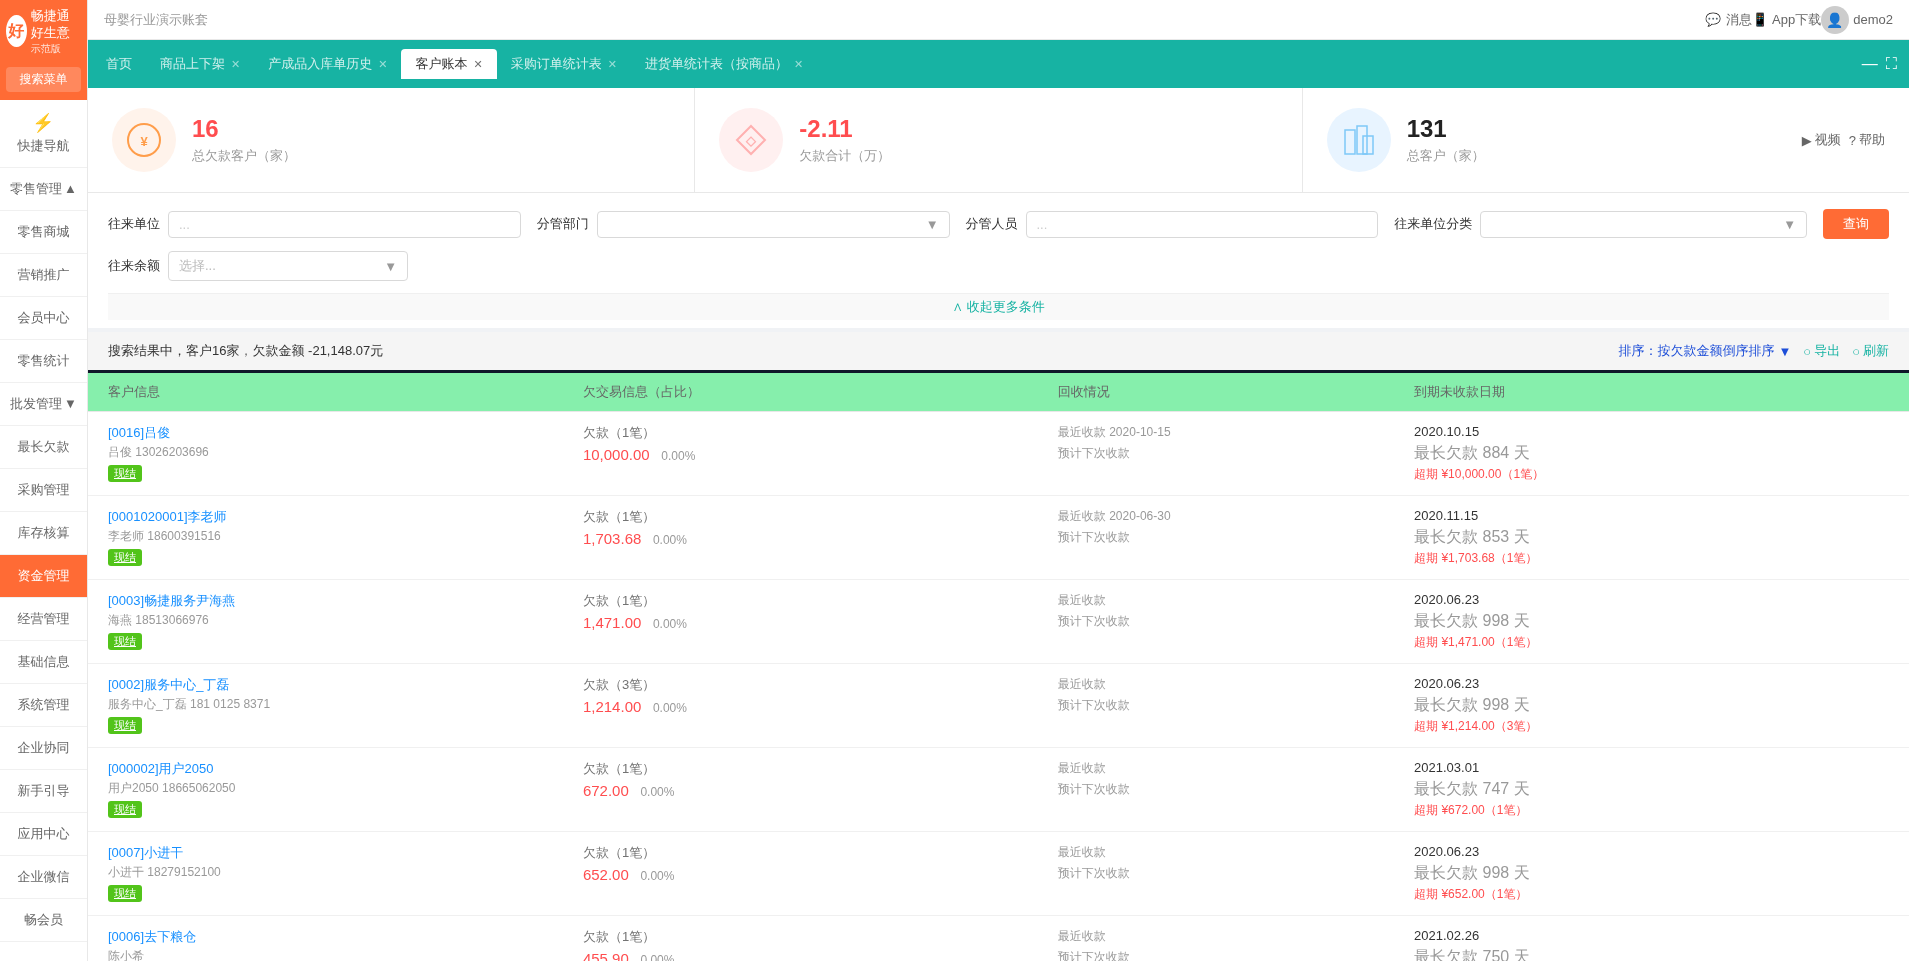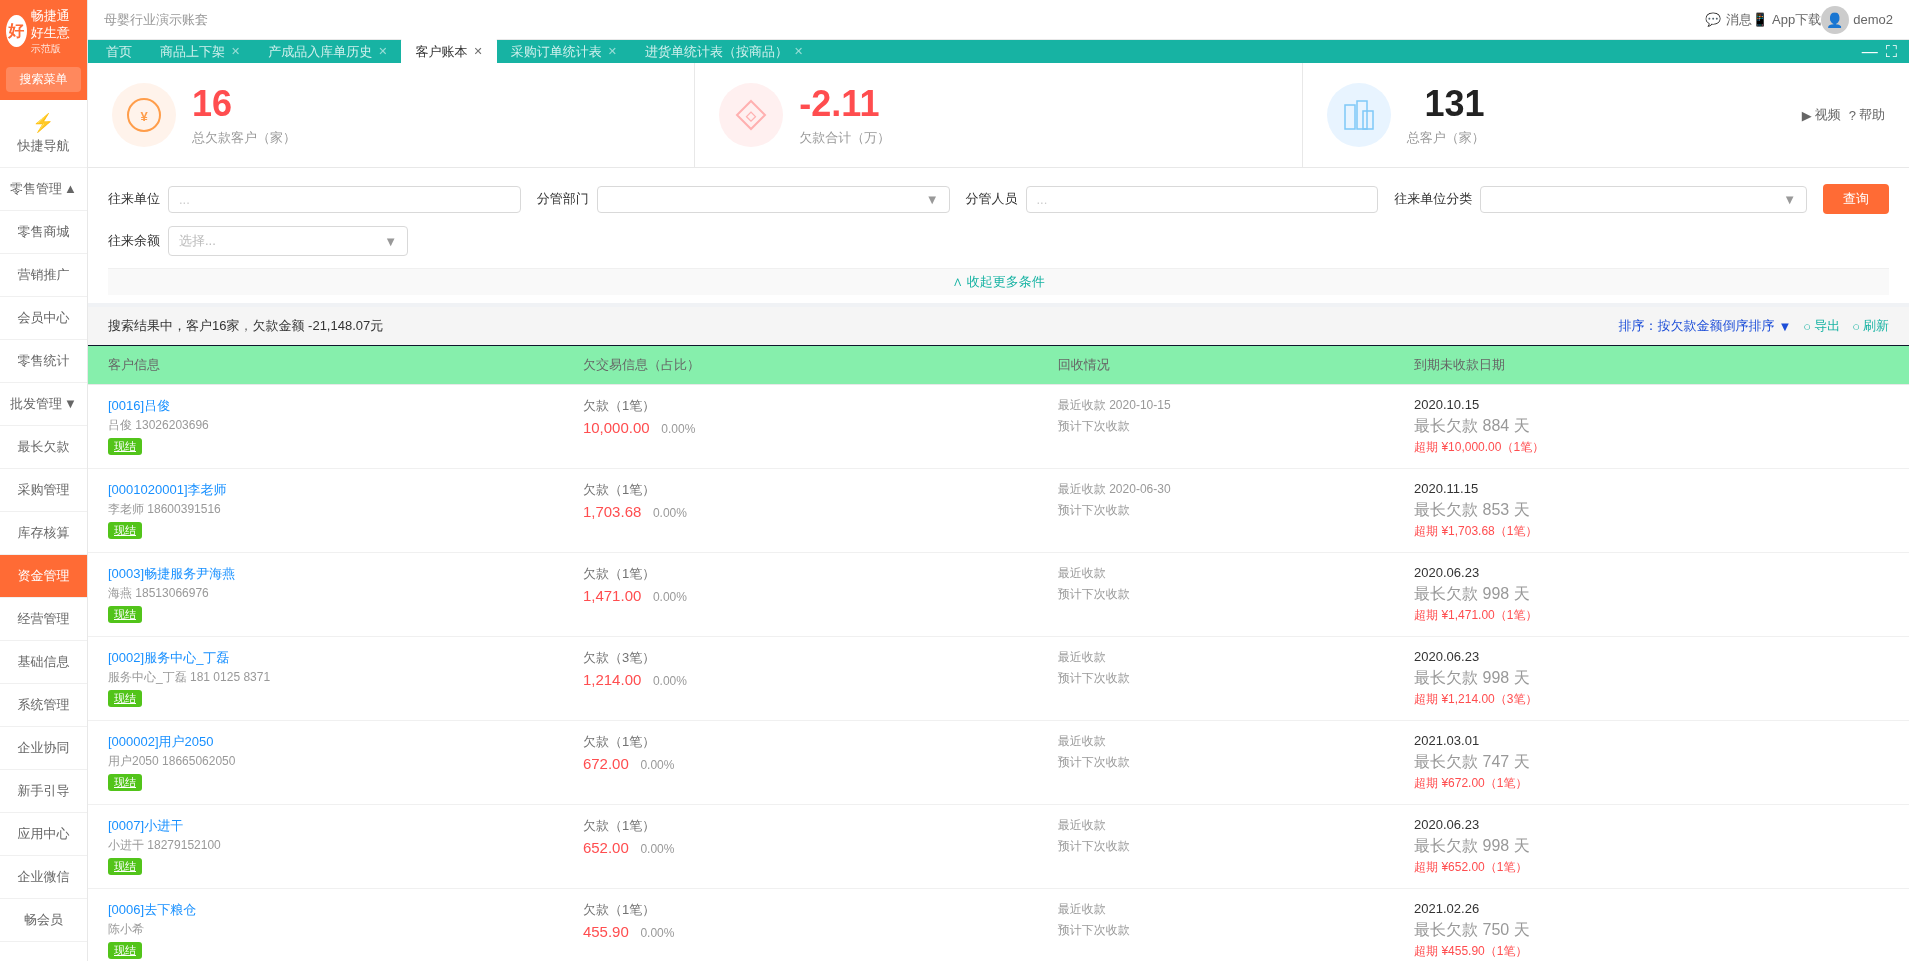--- a/index.html
+++ b/index.html
@@ -20,59 +20,59 @@
 
     
     .main { flex: 1; display: flex; flex-direction: column; overflow: hidden; }
 
     
     .topbar { background: #fff; height: 40px; display: flex; align-items: center; justify-content: flex-end; padding: 0 16px; border-bottom: 1px solid #e8e8e8; gap: 0; flex-shrink: 0; }
     .topbar-item { display: flex; align-items: center; gap: 4px; cursor: pointer; color: #666; font-size: 13px; }
     .topbar-avatar { width: 28px; height: 28px; border-radius: 50%; background: #ccc; display: flex; align-items: center; justify-content: center; font-size: 14px; }
 
     
-    .tabs { background: #17b3a3; display: flex; align-items: center; height: 23px; flex-shrink: 0; padding: 0 4px; }
+    .tabs { background: #17b3a3; display: flex; align-items: center; height: 48px; flex-shrink: 0; padding: 0 4px; }
     .tab { padding: 6px 14px; color: rgba(255,255,255,0.8); cursor: pointer; display: flex; align-items: center; gap: 6px; font-size: 13px; border-radius: 4px 4px 0 0; white-space: nowrap; }
     .tab.active { background: #fff; color: #333; }
     .tab-close { font-size: 11px; opacity: 0.7; }
     .tabs-spacer { flex: 1; }
     .tabs-actions { display: flex; gap: 8px; color: #fff; padding: 0 8px; }
     .tabs-action { cursor: pointer; font-size: 16px; }
 
     
     .content { flex: 1; overflow-y: auto; background: #f0f2f5; }
 
     
     .stats-row { display: flex; background: #fff; border-bottom: 1px solid #e8e8e8; }
     .stat-card { flex: 1; display: flex; align-items: center; padding: 20px 24px; gap: 16px; border-right: 1px solid #e8e8e8; }
-    .stat-card:last-child { border-right: none; text-align: right; }
+    .stat-card:last-child { border-right: none; }
     .stat-icon { width: 64px; height: 64px; border-radius: 50%; display: flex; align-items: center; justify-content: center; font-size: 28px; flex-shrink: 0; }
     .stat-icon.orange { background: #fff3eb; color: #ff9d4a; }
     .stat-icon.pink { background: #fff0f0; color: #ffb0b0; }
     .stat-icon.blue { background: #e8f4ff; color: #7ec8f8; }
-    .stat-value { font-size: 36px; font-weight: bold; }
+    .stat-value { font-size: 24px; font-weight: bold; }
     .stat-value.red { color: #ff4d4f; }
     .stat-value.black { color: #222; }
     .stat-label { color: #999; font-size: 13px; margin-top: 4px; }
     .stat-actions { margin-left: auto; display: flex; gap: 8px; align-items: flex-start; }
     .stat-action-btn { color: #666; cursor: pointer; font-size: 12px; display: flex; align-items: center; gap: 3px; }
 
     
     .filter-area { background: #fff; padding: 16px 20px 8px; margin-bottom: 4px; }
     .filter-row { display: flex; gap: 16px; margin-bottom: 12px; align-items: center; }
     .filter-item { display: flex; align-items: center; gap: 8px; flex: 1; }
     .filter-label { color: #333; white-space: nowrap; font-size: 13px; }
     .filter-input { flex: 1; border: 1px solid #d9d9d9; border-radius: 4px; padding: 5px 10px; font-size: 13px; display: flex; align-items: center; justify-content: space-between; cursor: pointer; background: #fff; }
     .filter-select { flex: 1; border: 1px solid #d9d9d9; border-radius: 4px; padding: 5px 10px; font-size: 13px; display: flex; align-items: center; justify-content: space-between; cursor: pointer; background: #fff; }
     .filter-select .arrow { color: #999; }
     .filter-btn-search { background: #ff6b35; color: #fff; border: none; padding: 6px 20px; border-radius: 4px; cursor: pointer; font-size: 13px; }
     .filter-collapse { text-align: center; padding: 4px; color: #17b3a3; cursor: pointer; font-size: 12px; background: #f9f9f9; border-top: 1px solid #f0f0f0; }
 
     
-    .results-bar { display: flex; align-items: center; justify-content: space-between; padding: 10px 20px; background: #f5f5f5; border-bottom: 1px solid #0f172a; }
+    .results-bar { display: flex; align-items: center; justify-content: space-between; padding: 10px 20px; background: #f5f5f5; border-bottom: 3px solid #0f172a; }
     .results-info { color: #666; font-size: 13px; }
     .results-info span { color: #333; }
     .results-actions { display: flex; gap: 12px; align-items: center; }
     .results-sort { color: #1d4ed8; font-size: 13px; display: flex; align-items: center; gap: 4px; cursor: pointer; }
     .results-action-btn { color: #17b3a3; cursor: pointer; font-size: 13px; display: flex; align-items: center; gap: 3px; }
 
     
     .table-wrap { background: #fff; }
     .table-header { display: grid; grid-template-columns: 2fr 2fr 1.5fr 2fr; padding: 10px 20px; background: #86efac; border-bottom: 1px solid #e8e8e8; color: #666; font-size: 13px; font-weight: 500; }
     .table-row { display: grid; grid-template-columns: 2fr 2fr 1.5fr 2fr; padding: 12px 20px; border-bottom: 1px solid #f0f0f0; align-items: start; }

